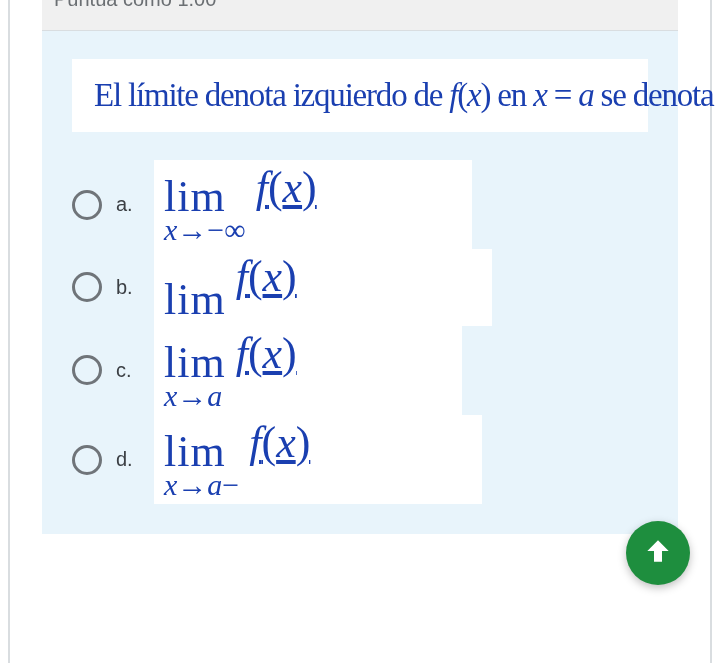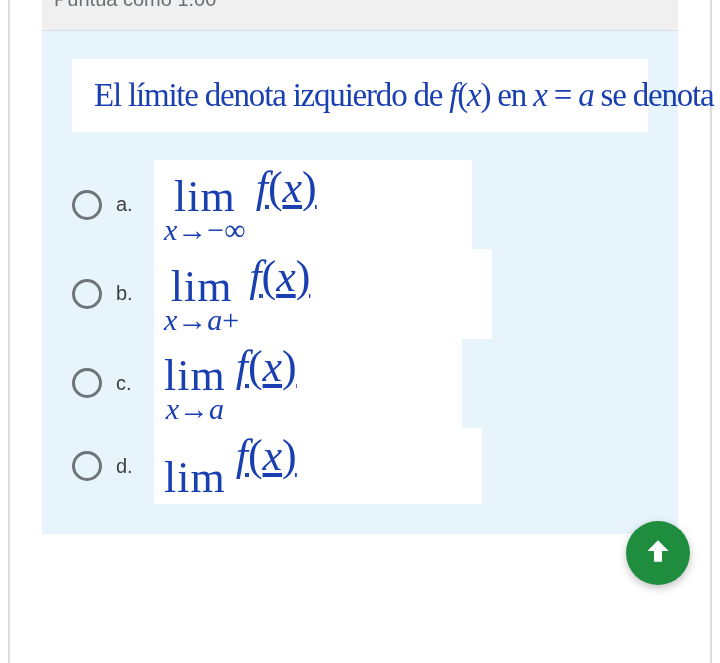--- a/index.html
+++ b/index.html
@@ -111,21 +111,20 @@
     background: #fff;
     padding: 6px 18px 4px 10px;
     flex: 0 0 auto;
     font-family: "Times New Roman", Times, serif;
     color: #1a3fb0;
     line-height: 1;
   }
   .opt-math .stack {
     display: inline-flex;
     flex-direction: column;
-    align-items: center;
     vertical-align: middle;
   }
   .opt-math .lim {
     font-size: 44px;
     letter-spacing: 1px;
   }
   .opt-math .sub {
     font-size: 30px;
     font-style: italic;
     margin-top: -4px;
@@ -197,21 +196,20 @@
           <span class="fx">f<span class="paren">(</span>x<span class="paren">)</span></span>
         </span>
       </div>
 
       <div class="option opt-b">
         <span class="radio"></span>
         <span class="opt-letter">b.</span>
         <span class="opt-math">
           <span class="stack">
             <span class="lim">lim</span>
-            <span class="sub"><span class="it">x</span><span class="upr">→</span><span class="it">a</span><span class="upr">+</span></span>
           </span>
           <span class="fx">f<span class="paren">(</span>x<span class="paren">)</span></span>
         </span>
       </div>
 
       <div class="option opt-c">
         <span class="radio"></span>
         <span class="opt-letter">c.</span>
         <span class="opt-math">
           <span class="stack">
@@ -221,20 +219,21 @@
           <span class="fx">f<span class="paren">(</span>x<span class="paren">)</span></span>
         </span>
       </div>
 
       <div class="option opt-d">
         <span class="radio"></span>
         <span class="opt-letter">d.</span>
         <span class="opt-math">
           <span class="stack">
             <span class="lim">lim</span>
+            <span class="sub"><span class="it">x</span><span class="upr">→</span><span class="it">a</span><span class="upr">−</span></span>
           </span>
           <span class="fx">f<span class="paren">(</span>x<span class="paren">)</span></span>
         </span>
       </div>
 
     </div>
   </div>
 </div>
 
 <div class="scroll-top-fab" title="scroll-to-top">

